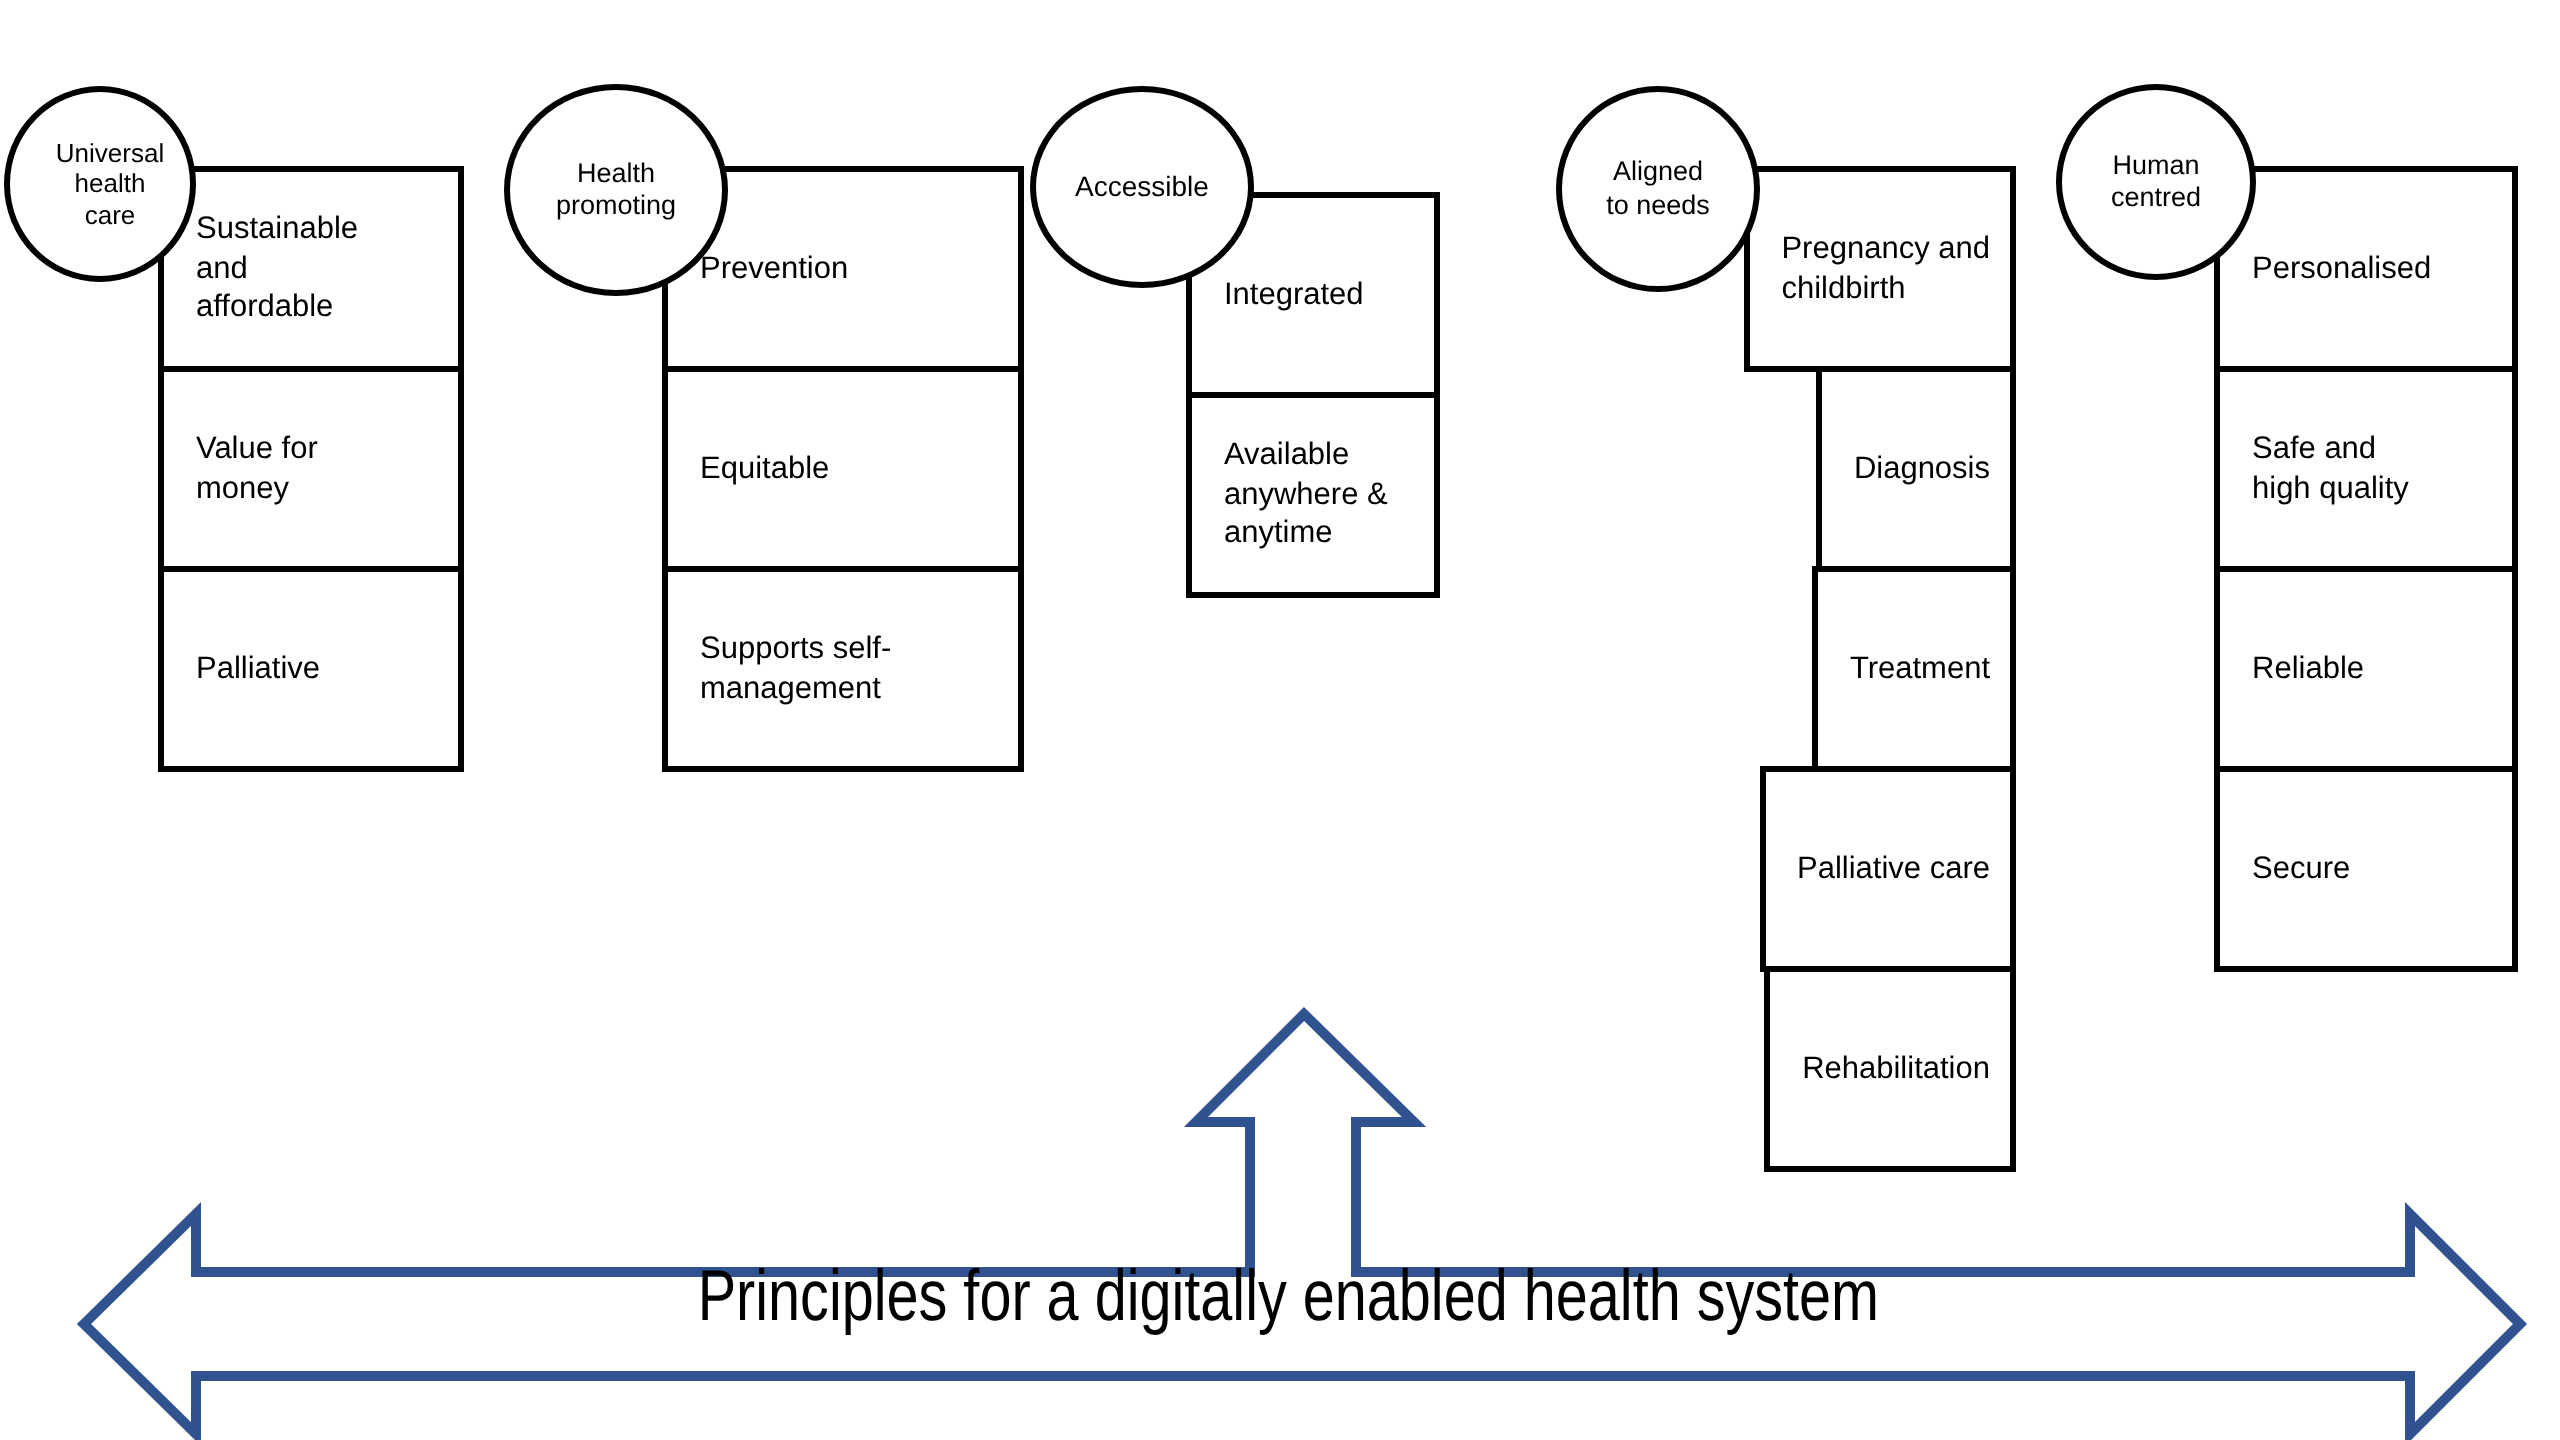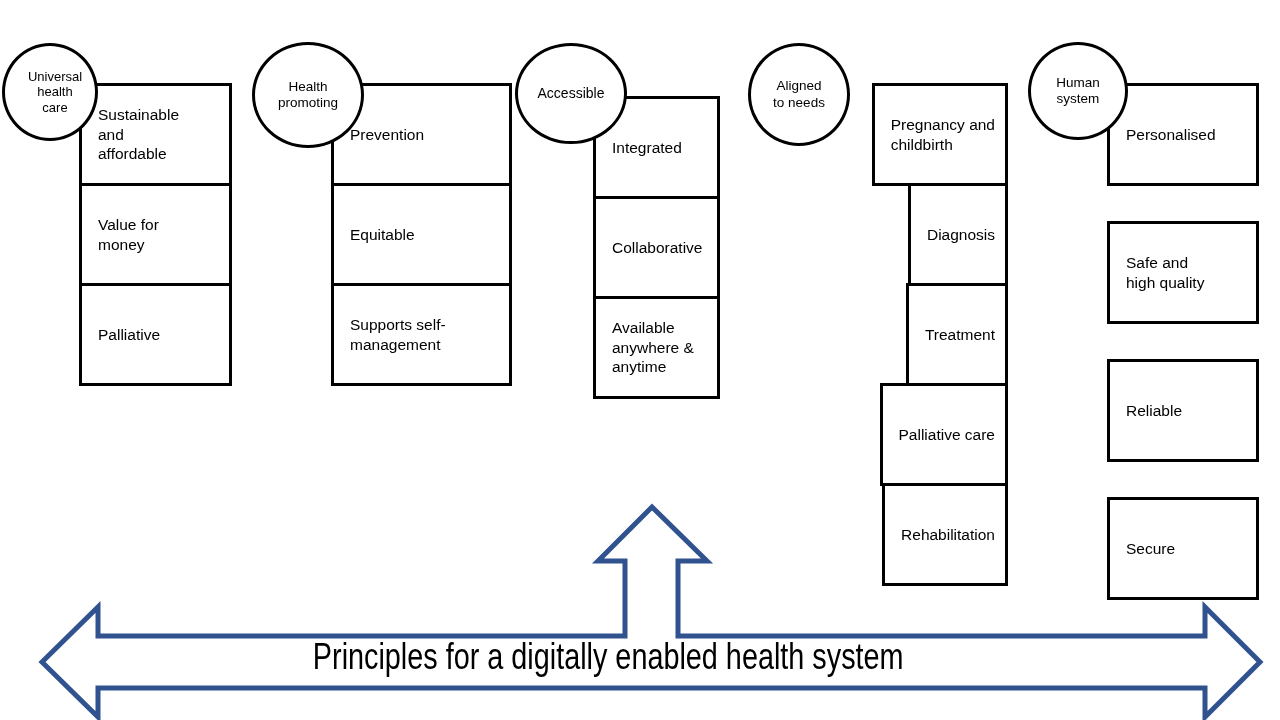--- a/index.html
+++ b/index.html
@@ -18,22 +18,22 @@
     letter-spacing:0px;
   }
   .circle{
     position:absolute;box-sizing:border-box;border:3px solid #000;border-radius:50%;
     background:#fff;display:flex;align-items:center;justify-content:center;
     text-align:center;z-index:2;
   }
   .circle span{white-space:pre-line;font-size:13.5px;line-height:1.2;color:#000;}
   #arrow-svg{position:absolute;left:0;top:0;z-index:0;}
   #banner-title{
-    position:absolute;left:0;top:639px;width:1216px;height:48px;z-index:3;
-    display:flex;align-items:flex-start;justify-content:center;
+    position:absolute;left:0;top:624px;width:1216px;height:48px;z-index:3;
+    display:flex;align-items:center;justify-content:center;padding-left:36px;
   }
   #banner-title span{
     display:inline-block;font-size:36px;line-height:1;color:#000;
     transform:scaleX(0.8);transform-origin:center;white-space:nowrap;
   }
 </style>
 </head>
 <body>
 
 <div id="canvas">
@@ -76,23 +76,20 @@
       </div>
       <div class="circle" style="left: 252px; top: 42px; width: 112px; height: 106px;">
         <span style="font-size: 13.5px;">Health
 promoting</span>
       </div>
       <div class="stack" style="left: 593px; top: 96px; width: 127px;">
         <div class="cell">
           <span>Integrated</span>
         </div>
         <div class="cell">
-          <span>Collaborative</span>
-        </div>
-        <div class="cell">
           <span>Available
 anywhere &amp;
 anytime</span>
         </div>
       </div>
       <div class="circle" style="left: 515px; top: 43px; width: 112px; height: 101px;">
         <span style="font-size: 14px;">Accessible</span>
       </div>
       <div class="stack" style="left: 857px; top: 83px; width: 151px; align-items: flex-end;">
         <div class="cell">
@@ -105,42 +102,42 @@
         <div class="cell">
           <span>Treatment</span>
         </div>
         <div class="cell">
           <span>Palliative care</span>
         </div>
         <div class="cell">
           <span>Rehabilitation</span>
         </div>
       </div>
-      <div class="circle" style="left: 748px; top: 43px; width: 102px; height: 103px;">
+      <div class="circle" style="left: 778px; top: 43px; width: 102px; height: 103px;">
         <span style="font-size: 13.5px;">Aligned
 to needs</span>
       </div>
-      <div class="stack" style="left: 1107px; top: 83px; width: 152px; gap: 38px;">
+      <div class="stack" style="left: 1107px; top: 83px; width: 152px;">
         <div class="cell">
           <span>Personalised</span>
         </div>
         <div class="cell">
           <span>Safe and
 high quality</span>
         </div>
         <div class="cell">
           <span>Reliable</span>
         </div>
         <div class="cell">
           <span>Secure</span>
         </div>
       </div>
       <div class="circle" style="left: 1028px; top: 42px; width: 100px; height: 98px;">
         <span style="font-size: 13.5px;">Human
-system</span>
+centred</span>
       </div>
     </div>
 
   <div id="banner-title">
     <span>Principles for a digitally enabled health system</span>
   </div>
 
 </div>
 
 </body></html>

